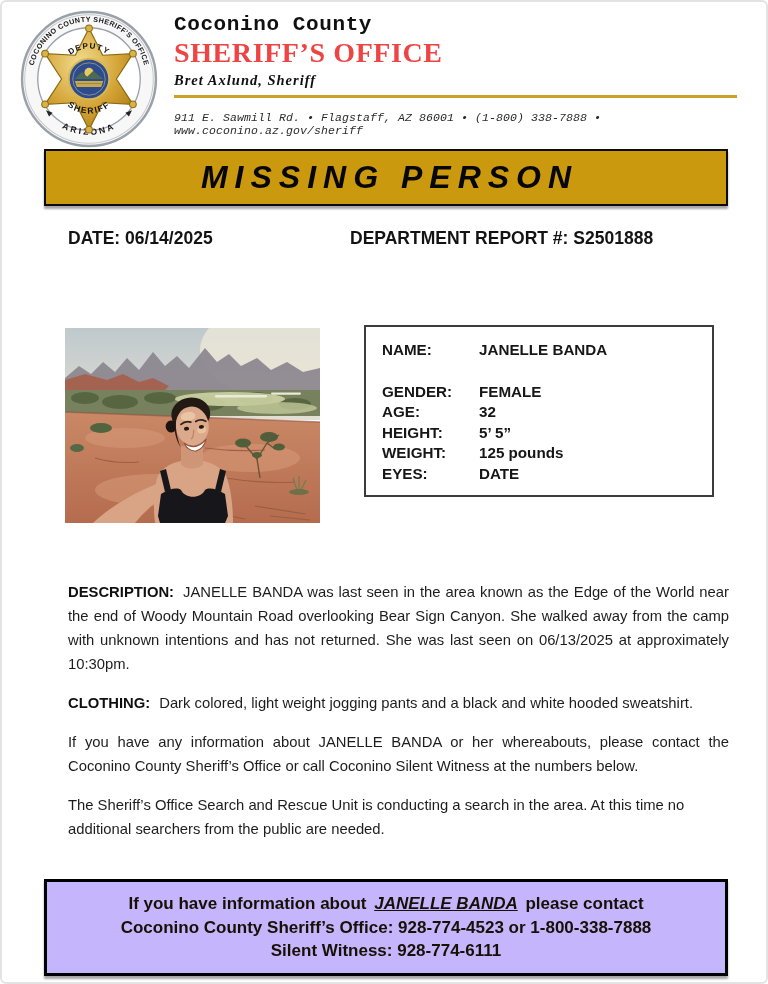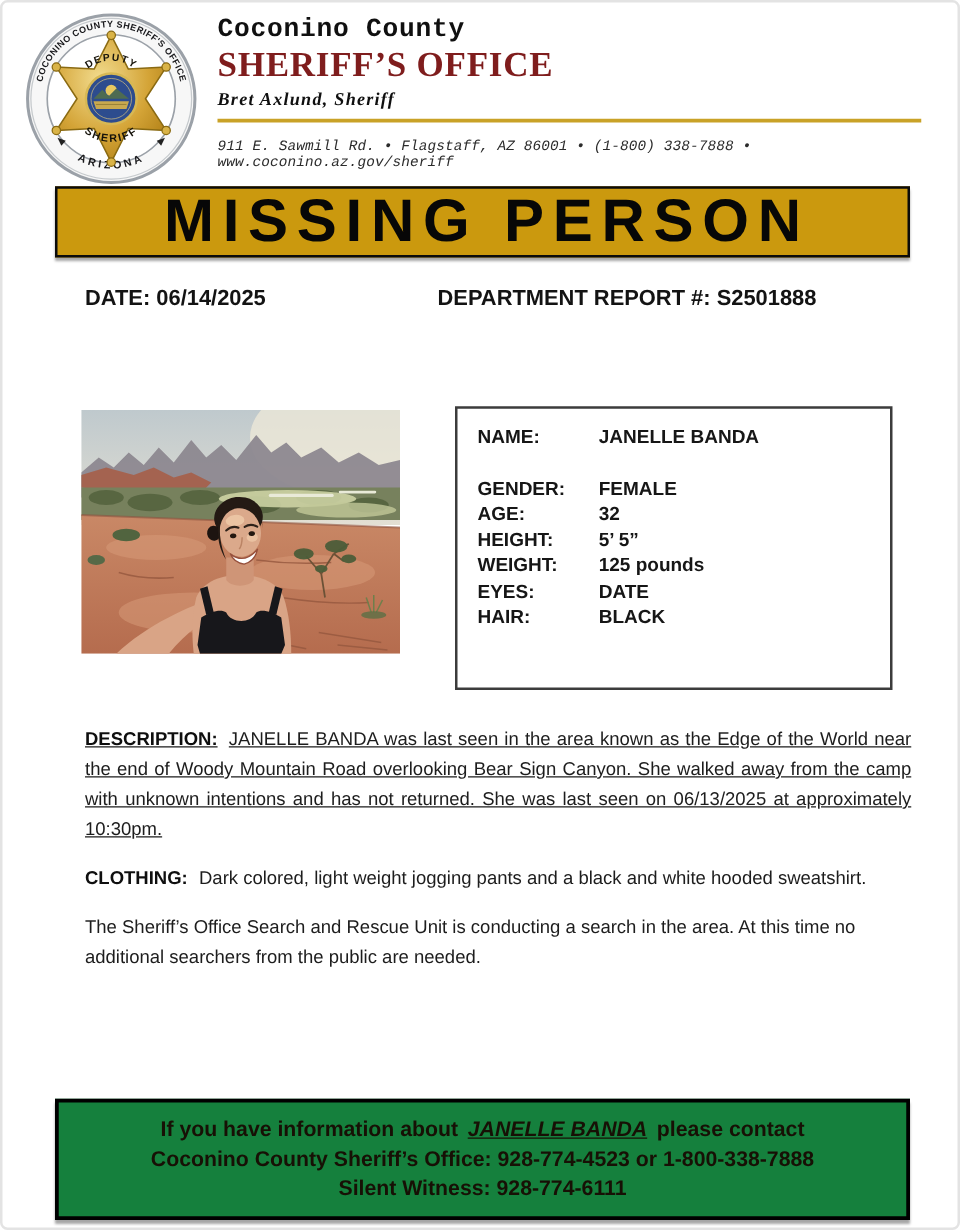--- a/index.html
+++ b/index.html
@@ -5,48 +5,48 @@
   html,body{margin:0;padding:0;background:#fff;}
   .page{
     position:relative;width:768px;height:984px;box-sizing:border-box;
     background:#fff;border:2px solid #e3e3e3;border-radius:6px;overflow:hidden;
     font-family:"Liberation Sans",sans-serif;color:#1a1a1a;
   }
   
   .badge{position:absolute;left:16px;top:6px;width:142px;height:142px;}
   .head-text{position:absolute;left:172px;top:11px;width:563px;}
   .agency-1{font-family:Liberation Mono, monospace;font-weight:700;font-size:21px;line-height:1.15;letter-spacing:.6px;color:#101010;}
-  .agency-2{font-family:"Liberation Serif",serif;font-weight:700;font-size:28px;line-height:1.1;letter-spacing:.6px;color:#7f1d1d;margin-top:1px;}
+  .agency-2{font-family:"Liberation Serif",serif;font-weight:700;font-size:28px;line-height:1.1;letter-spacing:.6px;color:#ef4444;margin-top:1px;}
   .sheriff-line{font-family:"Liberation Serif",serif;font-weight:700;font-style:italic;font-size:14.5px;line-height:1.2;letter-spacing:1px;color:#101010;margin-top:3px;}
   .gold-rule{height:3px;margin-top:6px;background:#C9A227;}
   .address-line{font-family:Liberation Mono, monospace;font-style:italic;font-size:11.5px;color:#2b2b2b;margin-top:13px;letter-spacing:.1px;}
   
   .gold-box{background:#CB990E;box-shadow:0 3px 2px rgba(0,0,0,.35);}
   .missing-banner{
     position:absolute;left:42px;top:147px;width:684px;height:57px;box-sizing:border-box;
     border:2px solid #0b0b0b;display:flex;align-items:center;justify-content:center;
   }
-  .missing-title{font-size:48px;font-weight:700;letter-spacing:7px;text-indent:7px;color:#070707;}
+  .missing-title{font-size:32px;font-weight:700;letter-spacing:7px;text-indent:7px;color:#070707;font-style:italic;}
   
   .meta-row{position:absolute;left:66px;top:226px;width:660px;height:24px;font-weight:700;font-size:17.5px;color:#131313;}
   .meta-date{position:absolute;left:0;top:0;}
   .meta-report{position:absolute;left:282px;top:0;}
   
   .photo{position:absolute;left:63px;top:326px;width:255px;height:195px;}
   .info-box{
-    position:absolute;left:362px;top:323px;width:350px;height:227px;box-sizing:border-box;
+    position:absolute;left:362px;top:323px;width:350px;height:172px;box-sizing:border-box;
     border:2px solid #3c3c3c;padding:13px 10px 0 16px;
   }
   .field-row{font-weight:700;font-size:15.2px;line-height:20.5px;color:#161616;}
   .field-row.gap-after{margin-bottom:21px;}
   .f-label{display:inline-block;width:97px;}
   
   .paragraphs{position:absolute;left:66px;top:578px;width:661px;}
   .para{margin:0 0 15px 0;font-size:14.8px;line-height:24px;color:#1d1d1d;}
-  .para.justify{text-align:justify;text-decoration:underline;}
+  .para.justify{text-align:justify;}
   .p-label{color:#0f0f0f;margin-right:9px;}
   
   .footer-banner{
     position:absolute;left:42px;top:877px;width:684px;height:97px;box-sizing:border-box;
     border:3px solid #000;display:flex;flex-direction:column;align-items:center;justify-content:center;
     font-weight:700;font-size:17px;line-height:23.5px;color:#171005;text-align:center;
   }
   .f-name{font-style:italic;text-decoration:underline;margin:0 3px;}
 </style>
 </head>
@@ -247,36 +247,34 @@
   </div>
 
   <div class="field-row">
     <span class="f-label">WEIGHT:</span><span class="f-value">125 pounds</span>
   </div>
 
   <div class="field-row">
     <span class="f-label">EYES:</span><span class="f-value">DATE</span>
   </div>
 
-  <div class="field-row">
-    <span class="f-label">HAIR:</span><span class="f-value">BLACK</span>
-  </div>
 </div>
   </div>
 
   <div class="paragraphs">
   <p class="para justify"><b class="p-label">DESCRIPTION:</b><span>JANELLE BANDA was last seen in the area known as the Edge of the World near the end of Woody Mountain Road overlooking Bear Sign Canyon. She walked away from the camp with unknown intentions and has not returned. She was last seen on 06/13/2025 at approximately 10:30pm.</span></p>
 
   <p class="para"><b class="p-label">CLOTHING:</b><span>Dark colored, light weight jogging pants and a black and white hooded sweatshirt.</span></p>
 
+  <p class="para justify"><span>If you have any information about JANELLE BANDA or her whereabouts, please contact the Coconino County Sheriff’s Office or call Coconino Silent Witness at the numbers below.</span></p>
 
   <p class="para"><span>The Sheriff’s Office Search and Rescue Unit is conducting a search in the area. At this time no additional searchers from the public are needed.</span></p>
 </div>
 
-  <div class="footer-banner gold-box" style="background-color: #15803d;">
+  <div class="footer-banner gold-box" style="background-color: #c4b5fd;">
     <div class="f-line">
       <span>If you have information about</span>
       <span class="f-name">JANELLE BANDA</span>
       <span>please contact</span>
     </div>
     <div class="f-line">Coconino County Sheriff’s Office: 928-774-4523 or 1-800-338-7888</div>
     <div class="f-line">Silent Witness: 928-774-6111</div>
   </div>
 
 </div>

